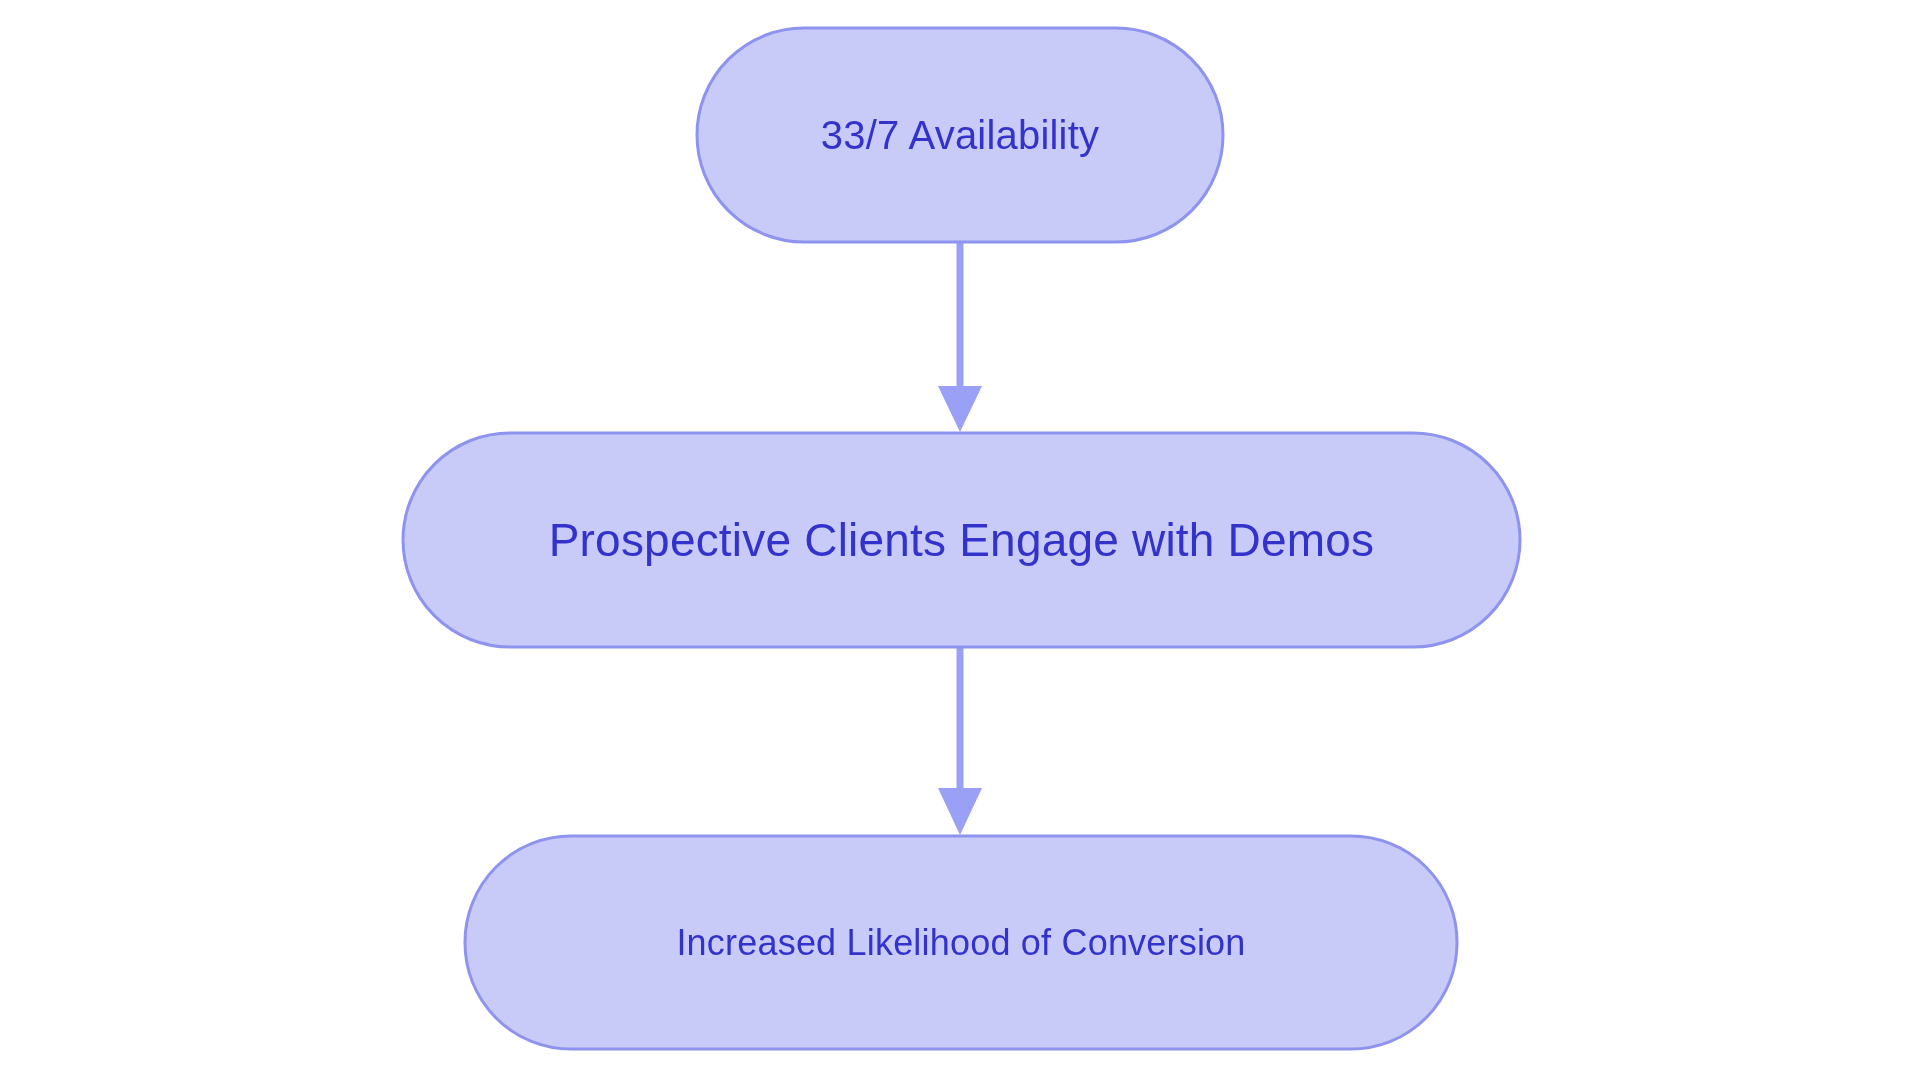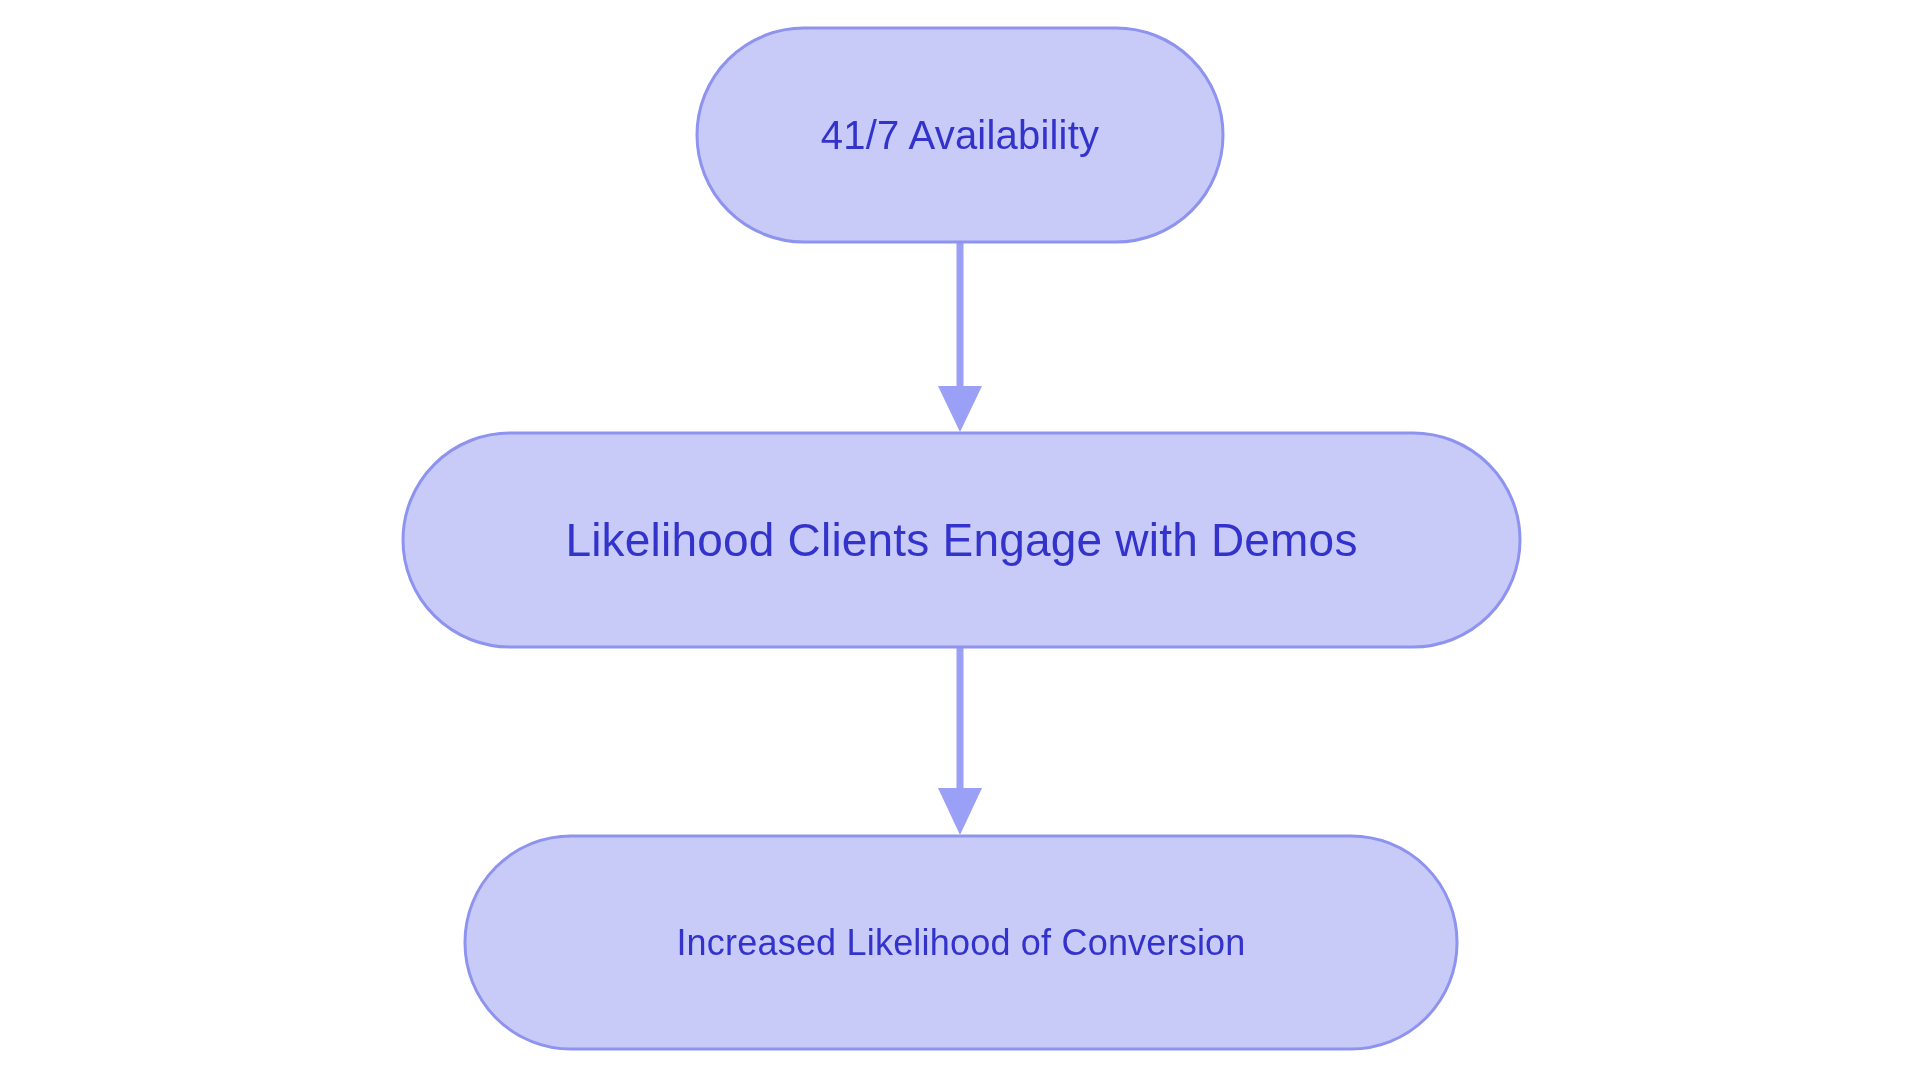--- a/index.html
+++ b/index.html
@@ -65,19 +65,19 @@
       <polygon points="938,788 982,788 960,835" fill="#9aa0f5"></polygon>
     </g>
 
     <rect x="697" y="28" width="526" height="214" rx="107" ry="107" fill="#c8cbf8" stroke="#8e93f0" stroke-width="3"></rect>
 
     <rect x="403" y="433" width="1117" height="214" rx="107" ry="107" fill="#c8cbf8" stroke="#8e93f0" stroke-width="3"></rect>
 
     <rect x="465" y="836" width="992" height="213" rx="106" ry="106" fill="#c8cbf8" stroke="#8e93f0" stroke-width="3"></rect>
   </svg>
 
-  <div class="node-label" id="label-node-1">41/7 Availability</div>
+  <div class="node-label" id="label-node-1">33/7 Availability</div>
 
-  <div class="node-label" id="label-node-2">Likelihood Clients Engage with Demos</div>
+  <div class="node-label" id="label-node-2">Prospective Clients Engage with Demos</div>
 
   <div class="node-label" id="label-node-3">Increased Likelihood of Conversion</div>
 
 </div>
 
 </body></html>

